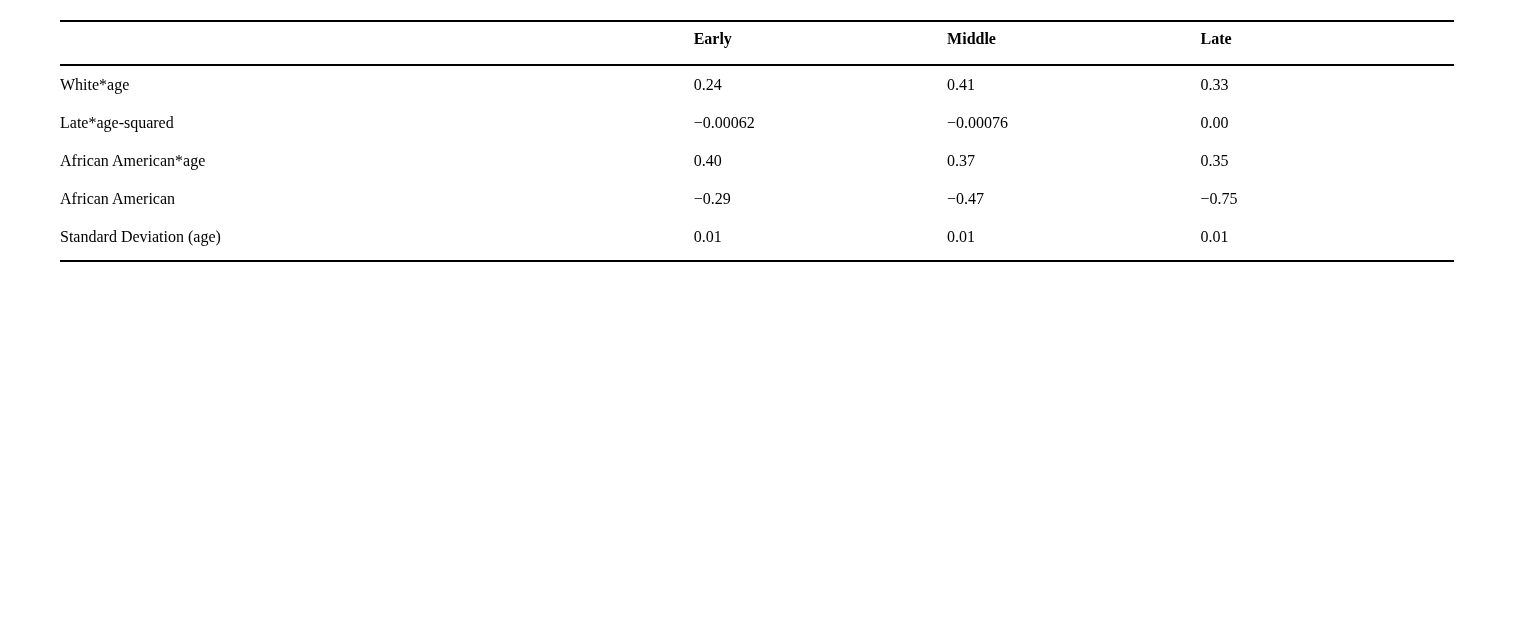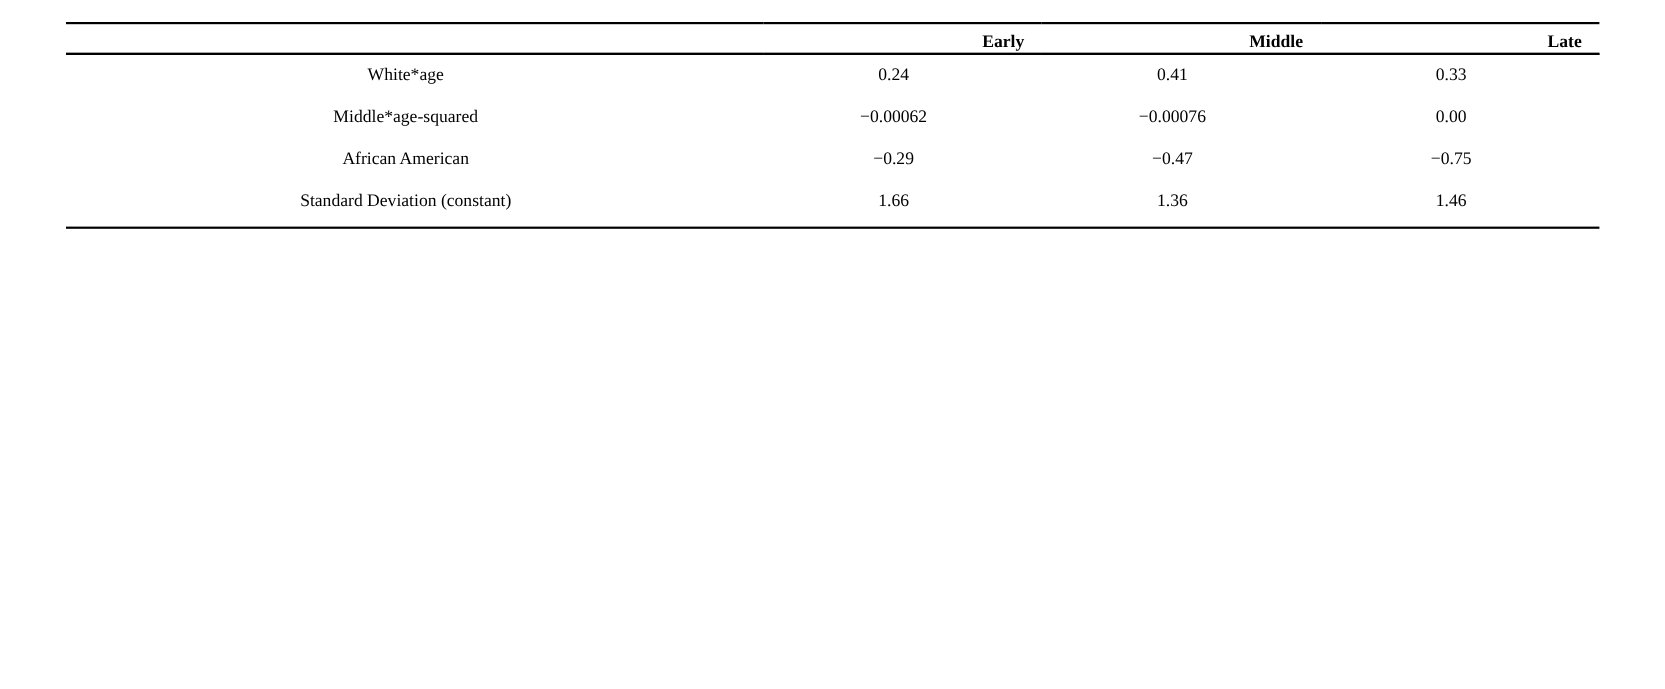--- a/index.html
+++ b/index.html
@@ -23,39 +23,38 @@
       margin: 0 auto;
     }
 
     table {
       width: 100%;
       border-collapse: collapse;
     }
 
     thead tr th {
       font-weight: bold;
-      padding: 8px 16px 0 0;
-      text-align: right;
+      padding: 8px 16px 16px 0;
+      text-align: left;
       border-top: 2px solid #000;
       border-bottom: 2px solid #000;
     }
 
     thead tr th:first-child {
       width: 45%;
     }
 
     thead tr th:not(:first-child) {
       width: 18%;
     }
 
     tbody tr td {
       padding: 10px 16px 10px 0;
       border-bottom: none;
       vertical-align: top;
-      text-align: center;
     }
 
     tbody tr td:first-child {
       padding-left: 0;
     }
 
     .table-bottom-border {
       border-top: 2px solid #000;
       margin-top: 4px;
     }
@@ -81,34 +80,40 @@
       </tr>
     </thead>
     <tbody id="table-body">
     <tr>
           <td>White*age</td>
           <td>0.24</td>
           <td>0.41</td>
           <td>0.33</td>
         </tr>
         <tr>
-          <td>Middle*age-squared</td>
+          <td>Late*age-squared</td>
           <td>−0.00062</td>
           <td>−0.00076</td>
           <td>0.00</td>
+        </tr>
+        <tr>
+          <td>African American*age</td>
+          <td>0.40</td>
+          <td>0.37</td>
+          <td>0.35</td>
         </tr>
         <tr>
           <td>African American</td>
           <td>−0.29</td>
           <td>−0.47</td>
           <td>−0.75</td>
         </tr>
         <tr>
-          <td>Standard Deviation (constant)</td>
-          <td>1.66</td>
-          <td>1.36</td>
-          <td>1.46</td>
+          <td>Standard Deviation (age)</td>
+          <td>0.01</td>
+          <td>0.01</td>
+          <td>0.01</td>
         </tr>
       </tbody>
   </table>
   <div class="table-bottom-border"></div>
   <div class="footer-text"></div>
 </div>
 
 </body></html>

